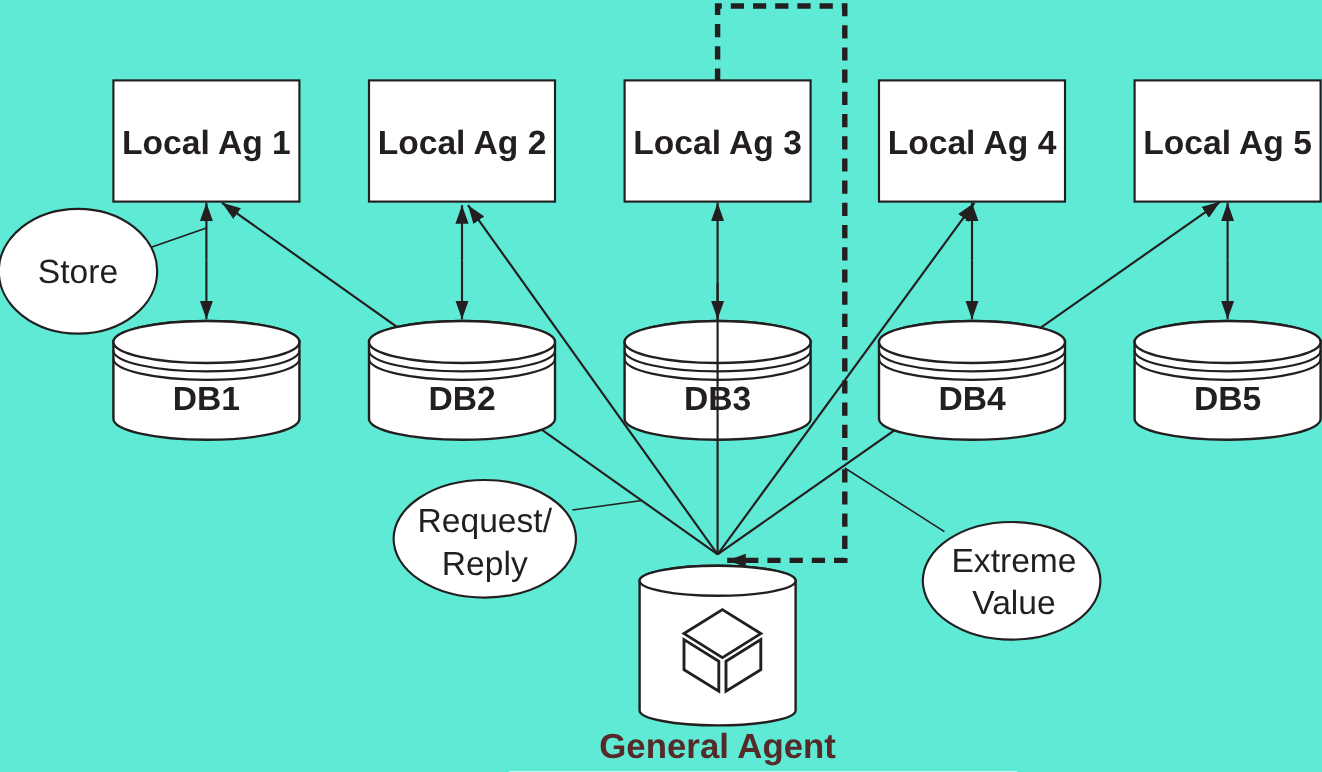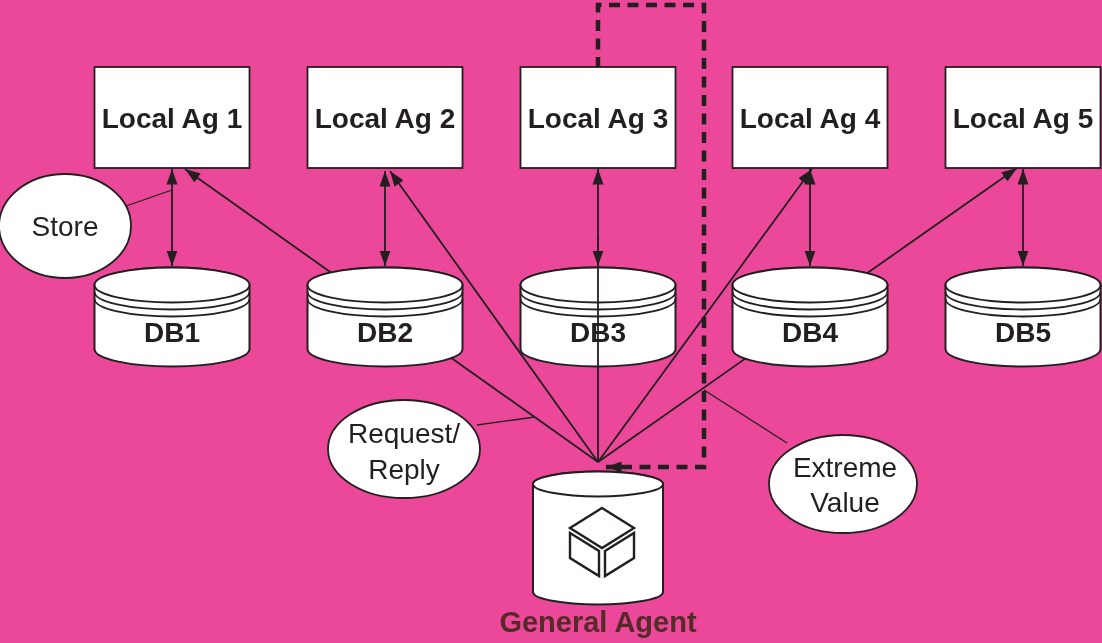--- a/index.html
+++ b/index.html
@@ -4,21 +4,21 @@
 <style>
   html, body {
     margin: 0;
     padding: 0;
     background: #ffffff;
   }
   .stage {
     position: relative;
     width: 1102px;
     height: 643px;
-    background: #ec4899;
+    background: #5eead4;
     overflow: hidden;
     font-family: "Liberation Sans", "DejaVu Sans", sans-serif;
   }
   svg { display: block; }
   .edge {
     stroke: #231f20;
     stroke-width: 1.8;
     fill: none;
   }
   .leader {

